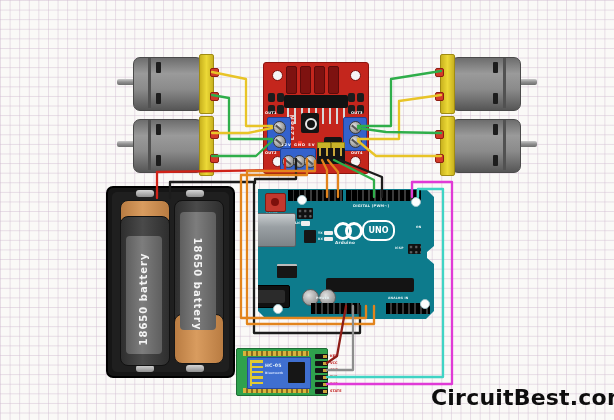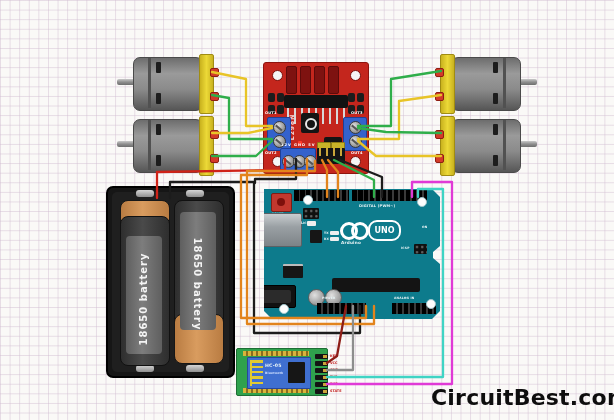--- a/index.html
+++ b/index.html
@@ -46,21 +46,21 @@
   
   .holder{position:absolute;left:106px;top:186px;width:125px;height:188px;background:#161616;border:2px solid #000;border-radius:7px;z-index:10}
   .holderin{position:absolute;left:4px;top:4px;right:4px;bottom:4px;background:#1f1f1f;border-radius:5px}
   .contact{position:absolute;width:18px;height:7px;background:linear-gradient(#d6d6d6,#8f8f8f);border-radius:3px}
   .batt-or{position:absolute;width:48px;background:linear-gradient(90deg,#b97c42,#d99c5f 45%,#b97c42);border-radius:8px;border:1px solid #171717}
   .batt-bd{position:absolute;width:48px;background:linear-gradient(90deg,#2e2e2e,#4a4a4a 45%,#2e2e2e);border-radius:8px;border:1px solid #111}
   .batt-lb{position:absolute;width:36px;background:linear-gradient(90deg,#5f5f5f,#7d7d7d 45%,#5f5f5f);border-radius:4px}
   .btext{position:absolute;width:110px;height:12px;text-align:center;white-space:nowrap;
     color:#f4f4f4;font-weight:bold;font-size:10px;letter-spacing:1px}
   
-  .uno{position:absolute;left:264px;top:189px;width:176px;height:130px;background:#0d7b8c;z-index:12;
+  .uno{position:absolute;left:258px;top:189px;width:176px;height:130px;background:#0d7b8c;z-index:12;
     clip-path:polygon(0 0,168px 0,176px 8px,176px 57px,169px 63px,169px 69px,176px 75px,176px 122px,168px 130px,8px 130px,0 122px)}
   .pinstrip{position:absolute;height:11px;background:#101010;
     background-image:repeating-linear-gradient(90deg,#000 0 4.5px,#3a3a3a 4.5px 6px)}
   .ulabel{position:absolute;color:#e8f4f6;font-size:3.6px;font-weight:bold;letter-spacing:.2px;white-space:nowrap}
   .reset{position:absolute;left:7px;top:4px;width:19px;height:17px;background:#c2382e;border:1px solid #7e1d15;border-radius:2px}
   .reset::after{content:"";position:absolute;left:5px;top:4px;width:8px;height:8px;background:#7d100c;border-radius:50%}
   .icsp{position:absolute;width:16px;height:11px;background:#101010;border-radius:1px;
     background-image:radial-gradient(circle at 3px 3px,#666 1px,transparent 1.4px);background-size:5.2px 5.2px}
   .usb{position:absolute;left:-12px;top:24px;width:48px;height:32px;background:linear-gradient(#c9cdd0,#9aa0a4 40%,#7d8387);border:1px solid #5c6165;border-radius:2px}
   .pjack{position:absolute;left:-7px;top:96px;width:37px;height:21px;background:#111;border:1px solid #000;border-radius:2px}

